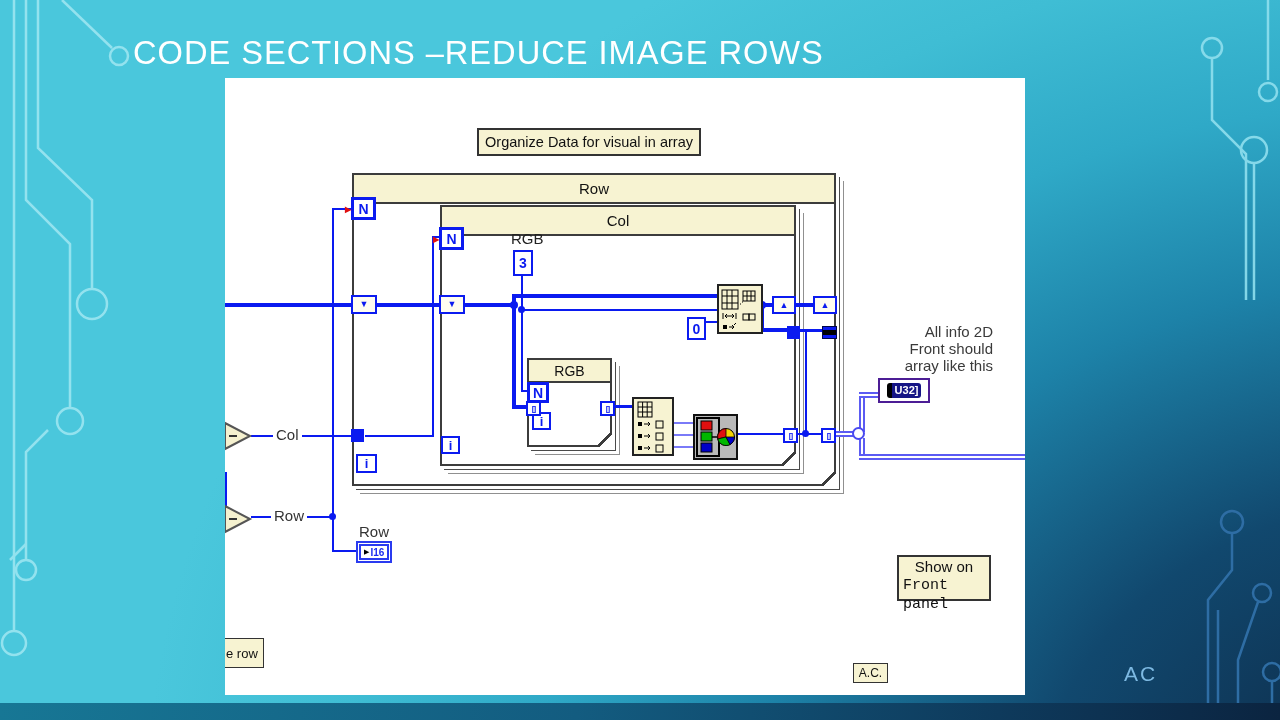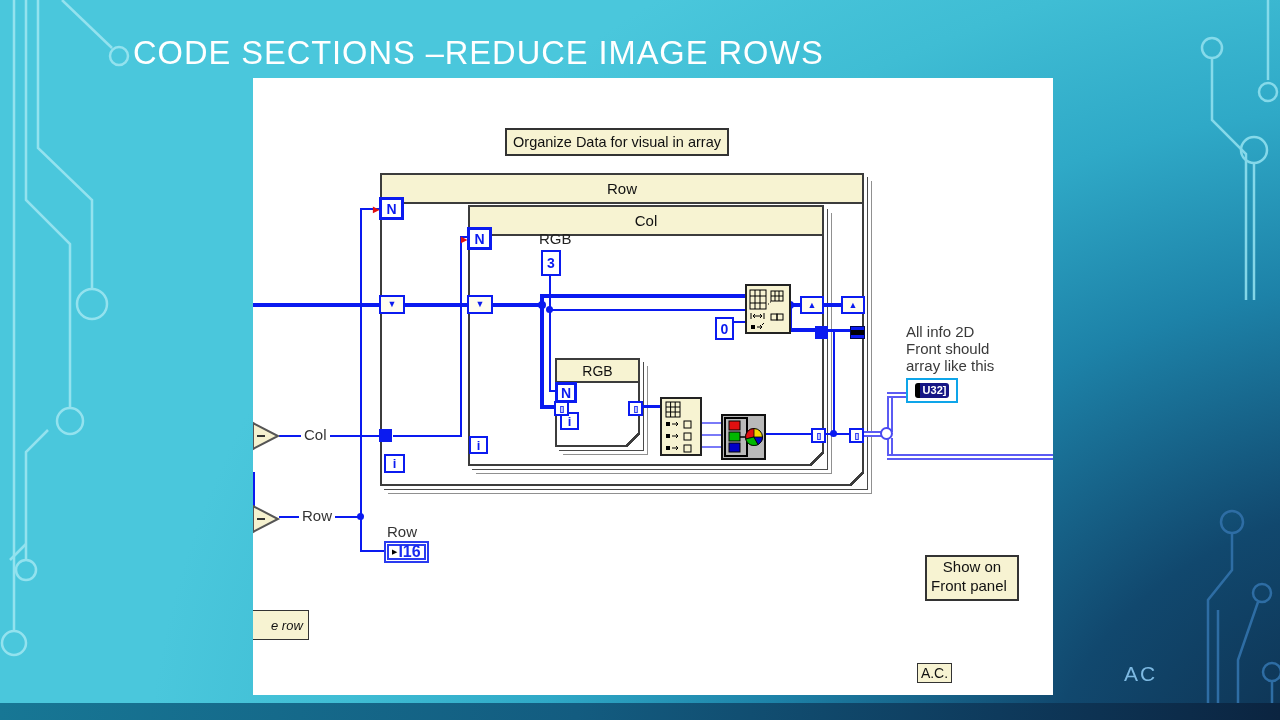--- a/index.html
+++ b/index.html
@@ -6,21 +6,21 @@
   body{width:1280px;height:720px;overflow:hidden;font-family:"Liberation Sans",sans-serif;}
   .stage{position:relative;width:1280px;height:720px;
     background:radial-gradient(1400px 1100px at 112% 112%, #0c2440 0%, #11486e 28%, #1d82a8 48%, #2fa9c7 64%, #3fbdd4 78%, #4ac7dc 92%);
     overflow:hidden;}
   .abs{position:absolute;}
   .bottom-strip{left:0;top:703px;width:1280px;height:17px;
     background:linear-gradient(90deg,#177795 0%,#135c80 45%,#0e3a5c 78%,#0b2440 100%);}
   .slide-title{left:133px;top:10px;color:#ffffff;font-size:34px;font-weight:400;letter-spacing:1px;
     transform:scaleX(.96);transform-origin:left top;white-space:nowrap;}
   .initials{left:1124px;top:662px;color:#7db9e2;font-size:21px;letter-spacing:2px;}
-  .panel{left:225px;top:78px;width:800px;height:617px;background:#ffffff;font-size:15px;color:#1c1c1c;margin-left:28px;}
+  .panel{left:225px;top:78px;width:800px;height:617px;background:#ffffff;font-size:15px;color:#1c1c1c;}
   
   .loop{position:absolute;border:2px solid #3c3c3c;
     box-shadow:3px 3px 0 0 #ffffff,4px 4px 0 0 #4a4a4a,7px 7px 0 0 #ffffff,8px 8px 0 0 #909090;}
   .loophead{position:absolute;left:0;right:0;top:0;background:#f7f3d2;border-bottom:2px solid #3c3c3c;
     display:flex;align-items:center;justify-content:center;font-size:15px;color:#111;}
   .dogear{position:absolute;right:-2px;bottom:-2px;width:15px;height:15px;
     background:linear-gradient(135deg,#ffffff 44%,#3c3c3c 44% 58%,#ffffff 58%);}
   
   .w{position:absolute;background:#0a1af0;}
   .wl{position:absolute;background:#7a7af8;}
@@ -281,39 +281,39 @@
       <path d="M4,15 h8" stroke="#333" stroke-width="2"></path>
     </svg>
 
     <div class="wirelabel" style="left:48px;top:348px;">Col</div>
     <div class="wirelabel" style="left:46px;top:429px;">Row</div>
 
     <div class="abs" style="left:134px;top:445px;font-size:15px;color:#333;">Row</div>
     <div class="abs" style="left:131px;top:463px;border:2px solid #2a3bf0;background:#fff;padding:1px;">
       <div style="border:2px solid #2a3bf0;display:flex;align-items:center;padding:0 3px;height:12px;">
         <span style="color:#000;font-size:7px;margin-right:1px;">▶</span>
-        <span style="color:#1a2bf0;font-weight:bold;font-size:16px;">I16</span>
+        <span style="color:#1a2bf0;font-weight:bold;font-size:10px;">I16</span>
       </div>
     </div>
 
-    <div class="abs" style="left:653px;top:300px;width:48px;height:21px;border:2px solid #0ea5e9;background:#fff;display:flex;align-items:center;justify-content:center;">
+    <div class="abs" style="left:653px;top:300px;width:48px;height:21px;border:2px solid #4c1d95;background:#fff;display:flex;align-items:center;justify-content:center;">
       <div style="background:#151585;border-left:5px solid #000;color:#fff;font-weight:bold;font-size:11px;padding:0 3px;border-radius:3px;line-height:15px;">
         <span>U32]</span>
       </div>
     </div>
 
-    <div class="note" style="left:653px;top:246px;width:115px;">
+    <div class="note" style="left:653px;top:246px;width:115px;text-align:right;">
       <span>All info 2D</span>
       <span>Front should</span>
       <span>array like this</span>
     </div>
 
     <div class="cream" style="left:672px;top:477px;width:82px;height:40px;padding:1px 4px;font-size:15px;line-height:1.25;">
       <span style="display:block;text-align:center;">Show on</span>
-      <span style="display:block;">Front panel</span>
-    </div>
-
-    <div class="cream" style="left:664px;top:585px;width:33px;height:18px;display:flex;align-items:center;justify-content:center;font-size:14px;border-width:1.5px;">A.C.</div>
-
-    <div class="cream" style="left:0;top:532px;width:37px;height:28px;border-left:none;display:flex;align-items:center;justify-content:flex-start;font-size:13px;padding-left:18px;border-width:1.5px;font-style:italic;">e row</div>
+      <span style="display:block;font-family:Liberation Mono, monospace;">Front panel</span>
+    </div>
+
+    <div class="cream" style="left:628px;top:585px;width:33px;height:18px;display:flex;align-items:center;justify-content:center;font-size:12px;border-width:1.5px;">A.C.</div>
+
+    <div class="cream" style="left:0;top:560px;width:37px;height:28px;border-left:none;display:flex;align-items:center;justify-content:flex-start;font-size:13px;padding-left:1px;border-width:1.5px;">e row</div>
 
   </div>
 </div>
 
 </body></html>

